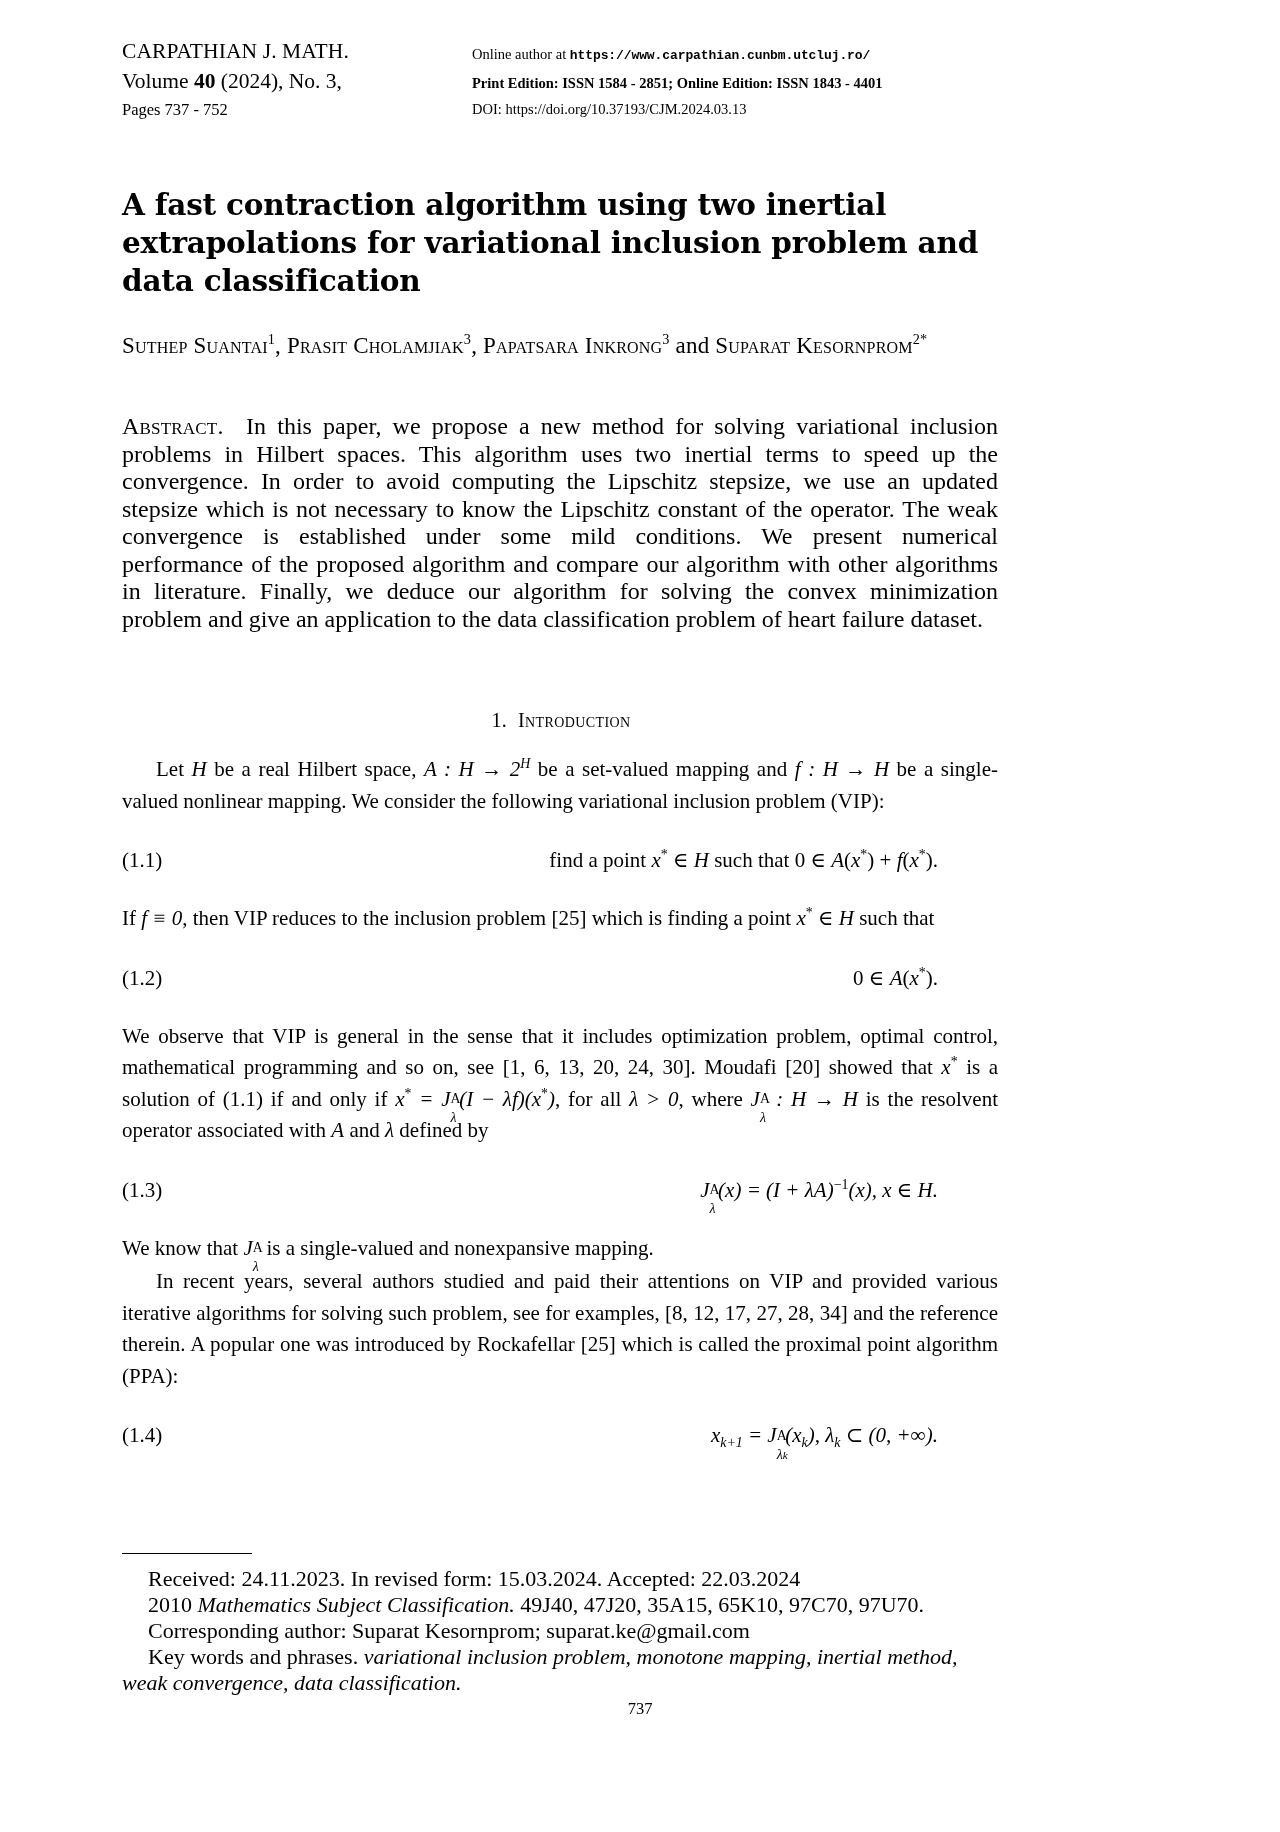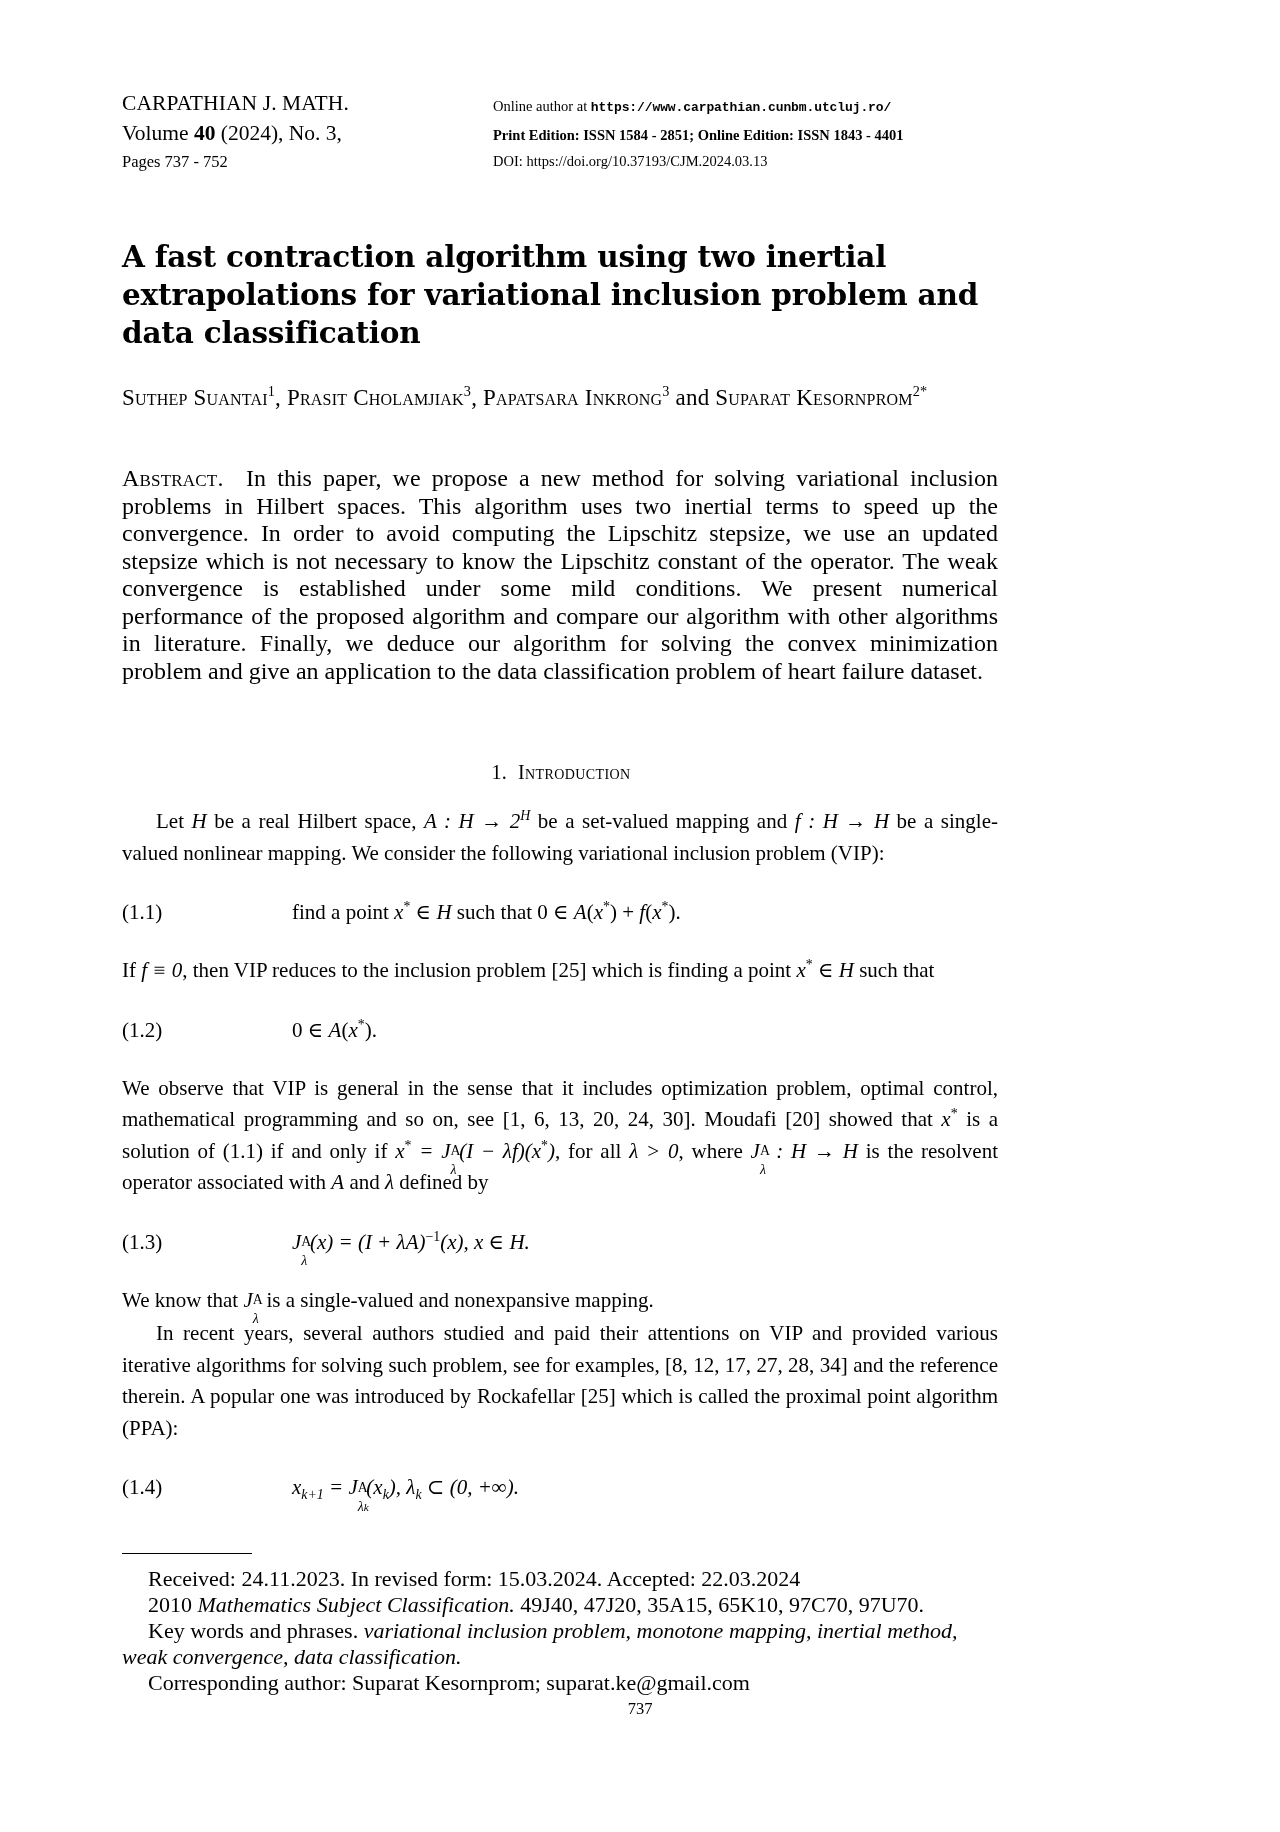--- a/index.html
+++ b/index.html
@@ -24,24 +24,23 @@
   }
   .content {
     position: absolute;
     left: 122px;
     top: 0;
     width: 878px;
   }
 
   
   .masthead {
-    padding-top: 88px;
+    padding-top: 36px;
     display: flex;
     align-items: flex-start;
-    gap: 21px;
   }
   .masthead-left {
     width: 350px;
     flex: 0 0 350px;
   }
   .masthead-right {
     flex: 1 1 auto;
     padding-top: 5px;
   }
   .mh-journal {
@@ -167,21 +166,21 @@
     width: 876px;
     font-size: 21px;
     line-height: 34px;
   }
   .eq-num {
     flex: 0 0 170px;
     font-size: 21px;
   }
   .eq-body {
     flex: 1 1 auto;
-    text-align: left;
+    text-align: right;
     padding-right: 60px;
   }
 
   
   .fn-rule {
     position: absolute;
     left: 122px;
     top: 1553px;
     width: 130px;
     height: 1px;
@@ -271,18 +270,18 @@
       <div class="eq-num">(1.4)</div>
       <div class="eq-body"><span class="math">x<span class="subi">k+1</span> = J<span class="ss"><span class="up">A</span><span class="down">λ<span style="font-size:.8em">k</span></span></span>(x<span class="subi">k</span>), λ<span class="subi">k</span> ⊂ (0, +∞).</span></div>
     </div>
 
   </div>
 
   <div class="fn-rule"></div>
   <div class="footnotes">
     <div class="fl">Received: 24.11.2023.  In revised form: 15.03.2024.  Accepted: 22.03.2024</div>
     <div class="fl"><span>2010 </span><i>Mathematics Subject Classification.</i><span>  49J40, 47J20, 35A15, 65K10, 97C70, 97U70.</span></div>
+    <div class="fl">Corresponding author: Suparat Kesornprom; suparat.ke@gmail.com</div>
     <div class="fl"><span>Key words and phrases.</span><i>  variational inclusion problem, monotone mapping, inertial method, weak convergence, data classification.</i></div>
-    <div class="fl">Corresponding author: Suparat Kesornprom; suparat.ke@gmail.com</div>
   </div>
 
   <div class="page-number">737</div>
 </div>
 
 </body></html>

